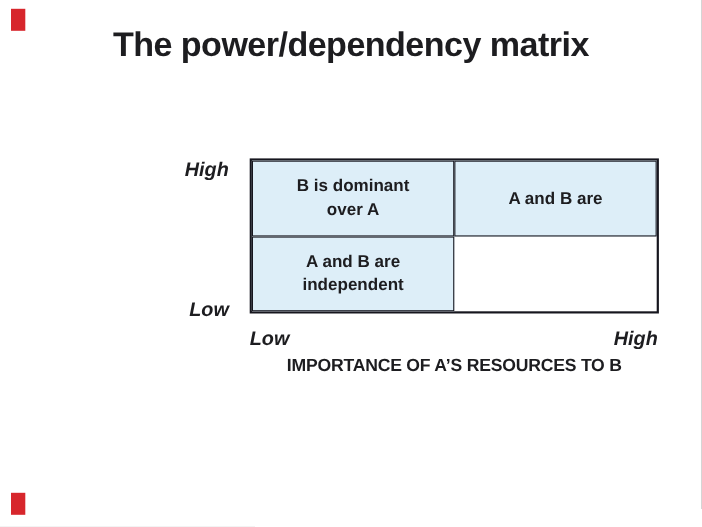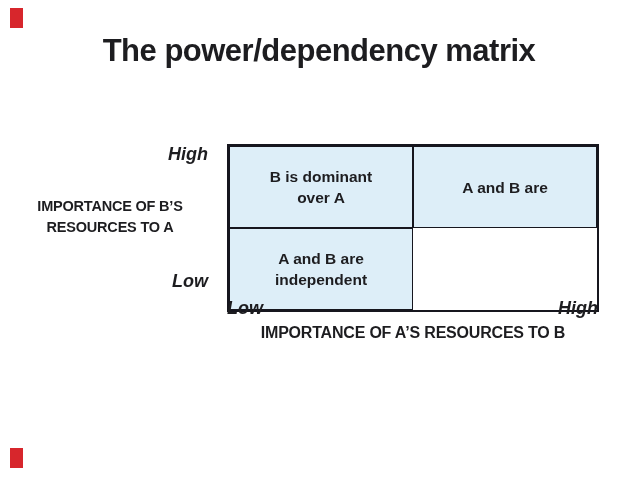--- a/index.html
+++ b/index.html
@@ -19,31 +19,31 @@
     color:var(--ink);
     overflow:hidden;
   }
   .corner-mark{
     position:absolute;left:10px;width:13px;height:20px;
     background:var(--red);
   }
   .corner-mark.top{top:8px;}
   .corner-mark.bottom{top:448px;}
   .title{
-    position:absolute;top:32px;left:0;width:100%;
+    position:absolute;top:22px;left:0;width:100%;
     margin:0;
     text-align:center;
     font-size:31px;line-height:38px;
     font-weight:600;
     letter-spacing:-0.5px;
     color:var(--ink);
   }
   
   .matrix{
-    position:absolute;left:227px;top:144px;width:372px;height:168px;
+    position:absolute;left:227px;top:144px;width:372px;height:141px;
     box-sizing:border-box;
     border:2px solid var(--line);
     display:grid;
     grid-template-columns:1fr 1fr;
     grid-template-rows:1fr 1fr;
   }
   .cell{
     box-sizing:border-box;
     border:1px solid var(--line);
     background:var(--cellfill);
@@ -88,24 +88,20 @@
 
 <div class="slide">
 
   <div class="corner-mark top"></div>
   <div class="corner-mark bottom"></div>
 
   <h1 class="title">The power/dependency matrix</h1>
 
   <div class="axis-extreme y-high">High</div>
   <div class="axis-extreme y-low">Low</div>
-  <div class="y-axis-title">
-    <div>IMPORTANCE OF B’S</div>
-    <div>RESOURCES TO A</div>
-  </div>
 
   <div class="matrix">
     <div class="cell">
       <div>B is dominant</div>
       <div>over A</div>
     </div>
     <div class="cell">
       <div>A and B are</div>
     </div>
     <div class="cell">

